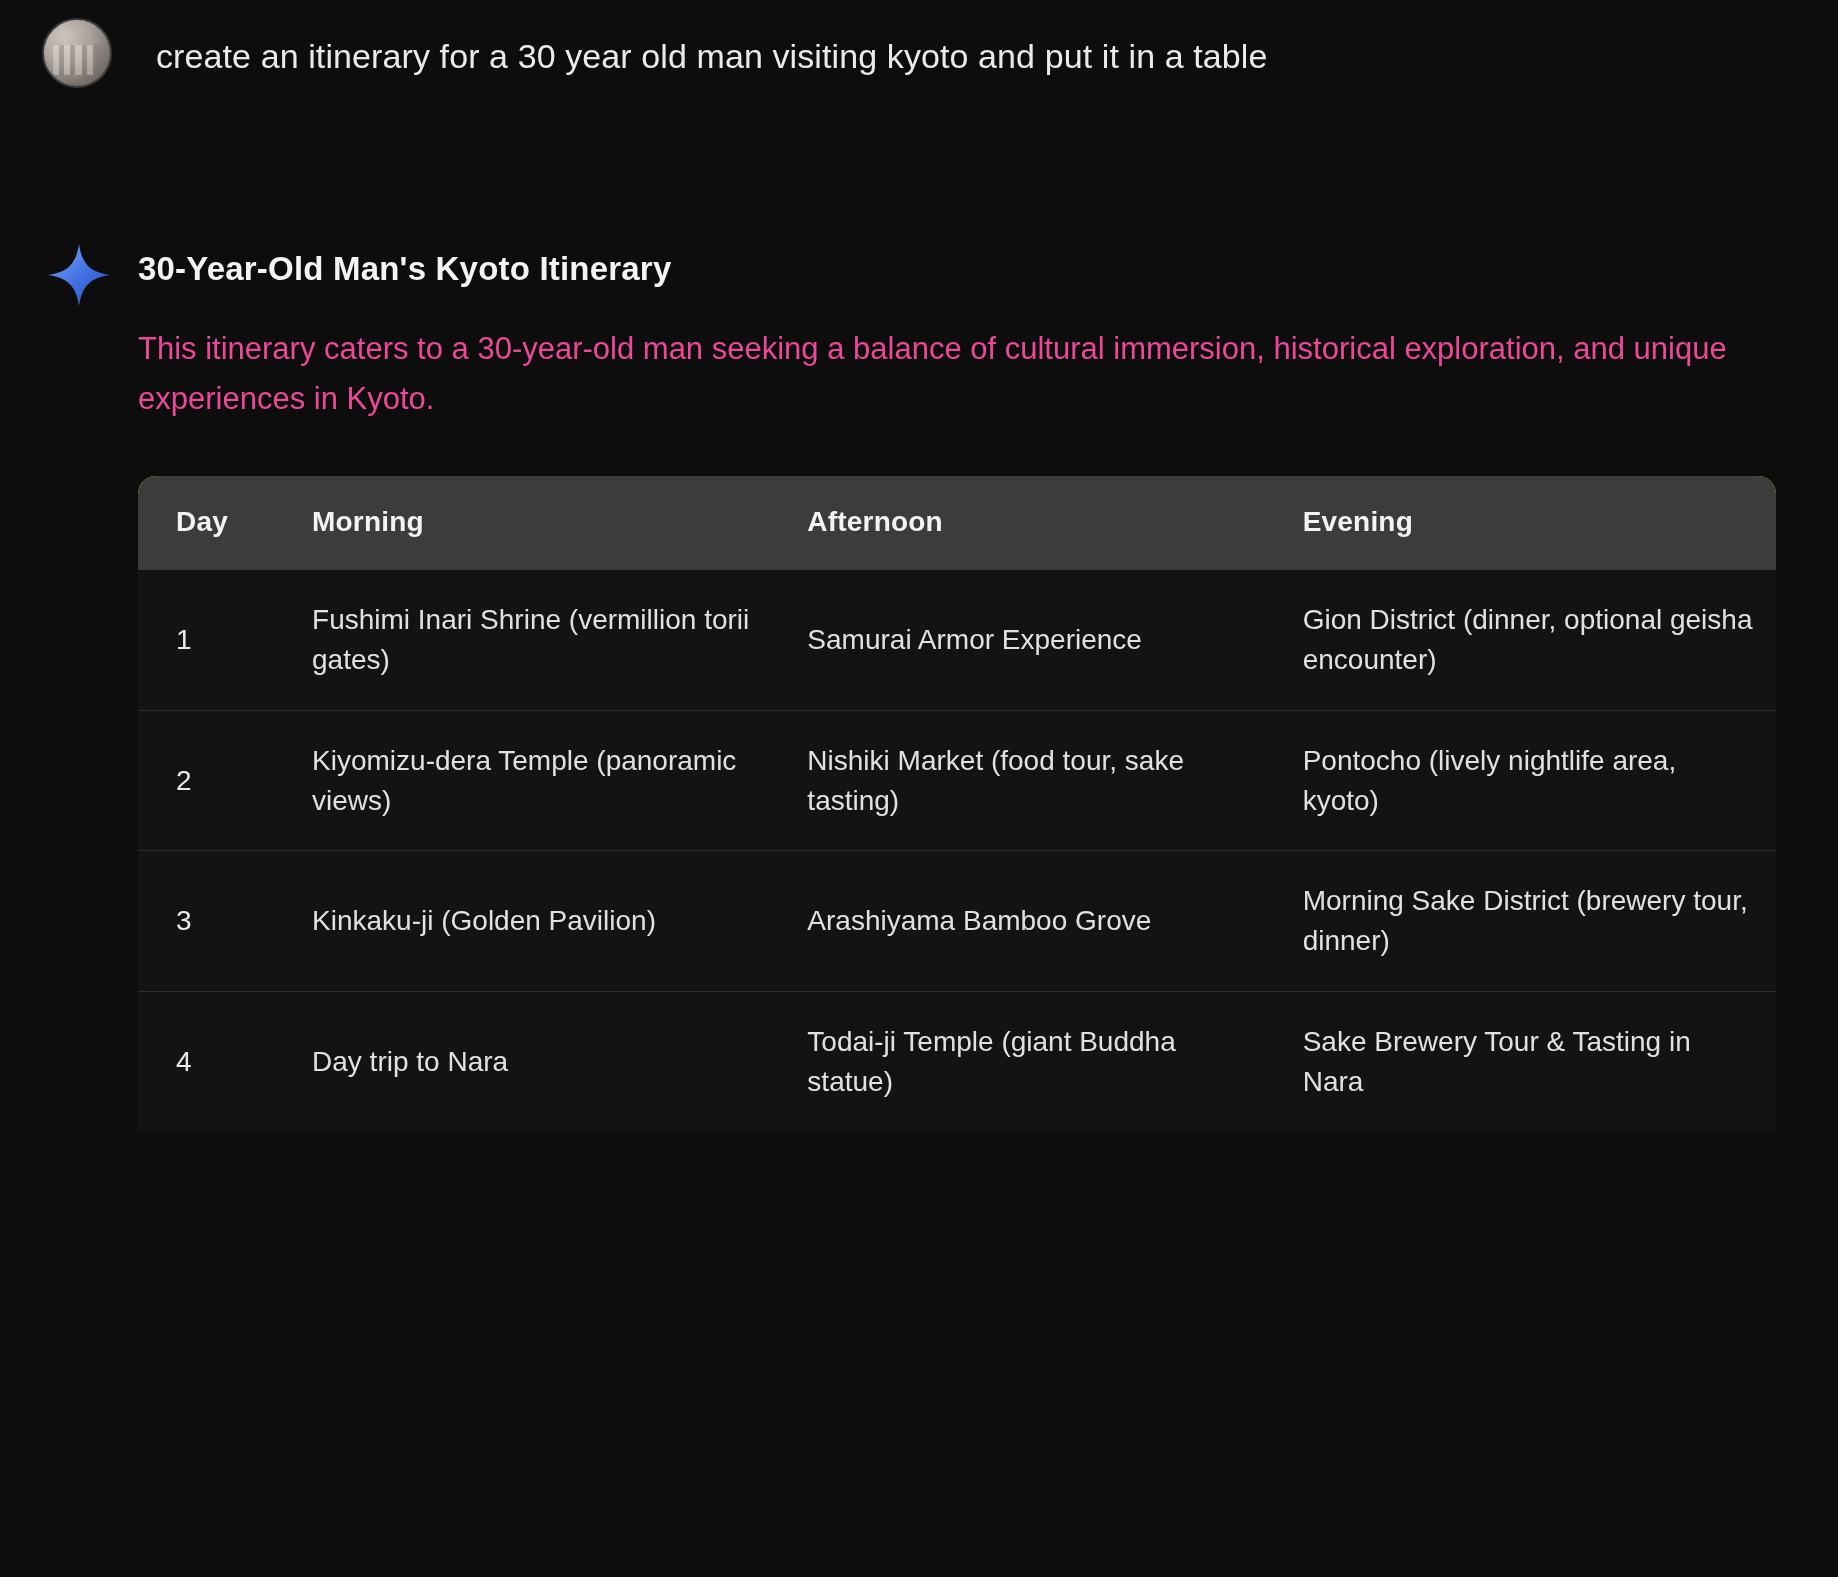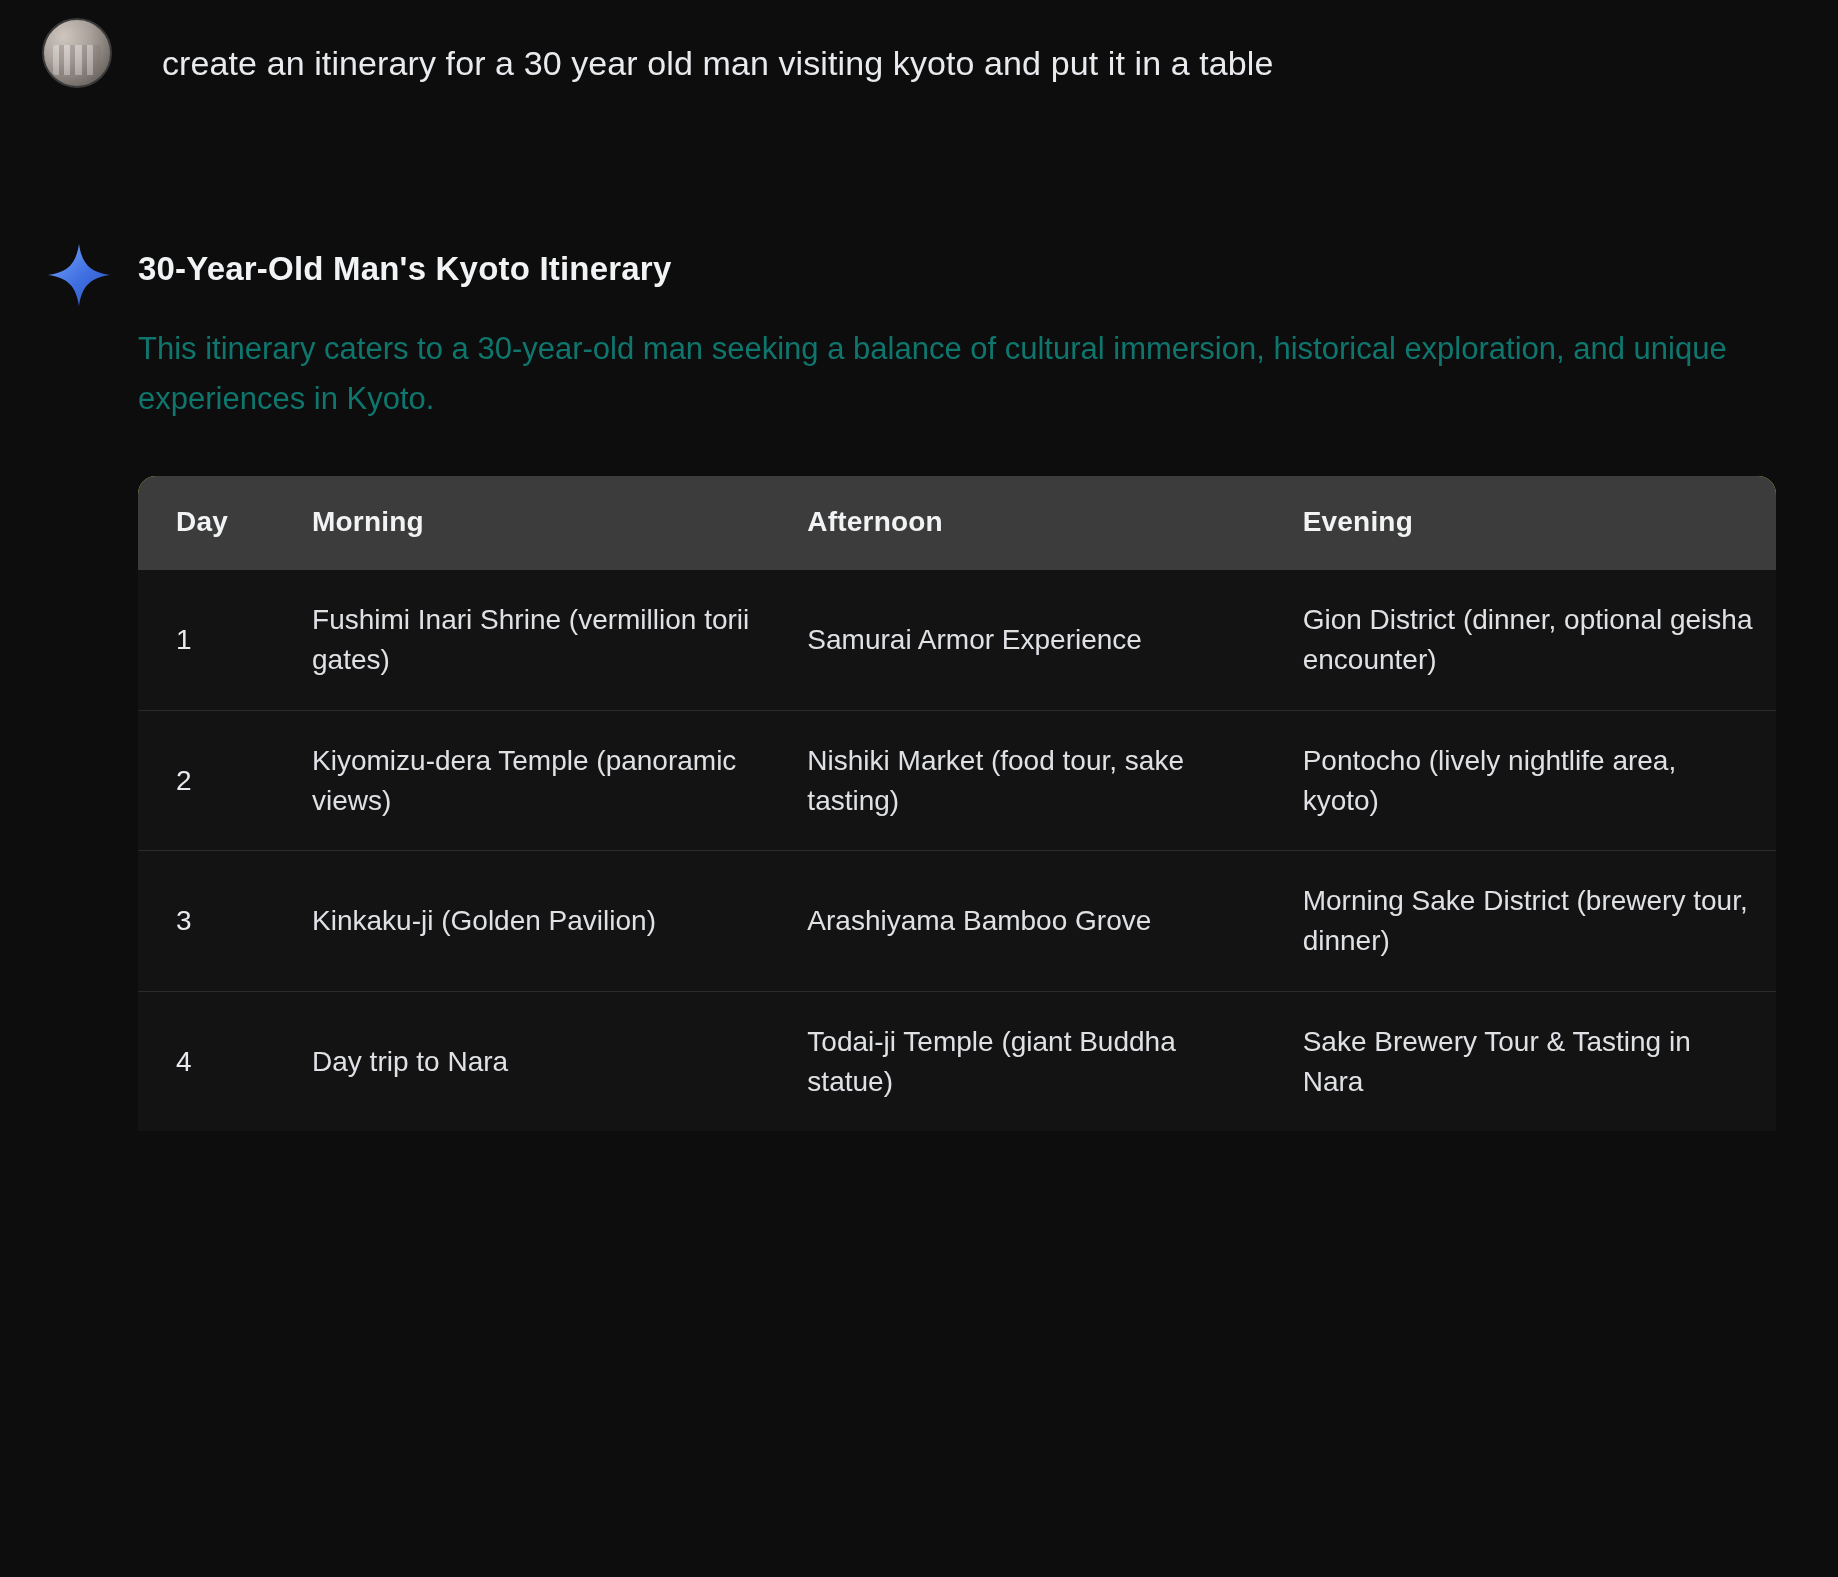--- a/index.html
+++ b/index.html
@@ -19,23 +19,22 @@
     width: 1838px;
     height: 1577px;
     background: #0d0d0d;
     box-sizing: border-box;
     padding: 0;
   }
 
   
   .user-row {
     display: flex;
-    align-items: flex-end;
+    align-items: flex-start;
     padding: 14px 0 0 0;
-    gap: 6px;
   }
   .avatar {
     width: 66px;
     height: 66px;
     border-radius: 50%;
     margin-left: 42px;
     margin-top: 4px;
     flex: 0 0 auto;
     background:
       radial-gradient(circle at 30% 25%, #cfc6c0 0%, #a9a09a 40%, #6d6661 80%),
@@ -96,21 +95,21 @@
   .answer-title {
     font-size: 33px;
     font-weight: bold;
     color: #f1f3f4;
     margin: 12px 0 0 0;
     letter-spacing: .2px;
   }
   .answer-intro {
     font-size: 31px;
     line-height: 1.62;
-    color: #0f766e;
+    color: #ec4899;
     margin: 36px 0 0 0;
     max-width: 1610px;
   }
 
   
   .table-wrap {
     margin-top: 52px;
     border-radius: 18px 18px 0 0;
     overflow: hidden;
     background: #fde047;

